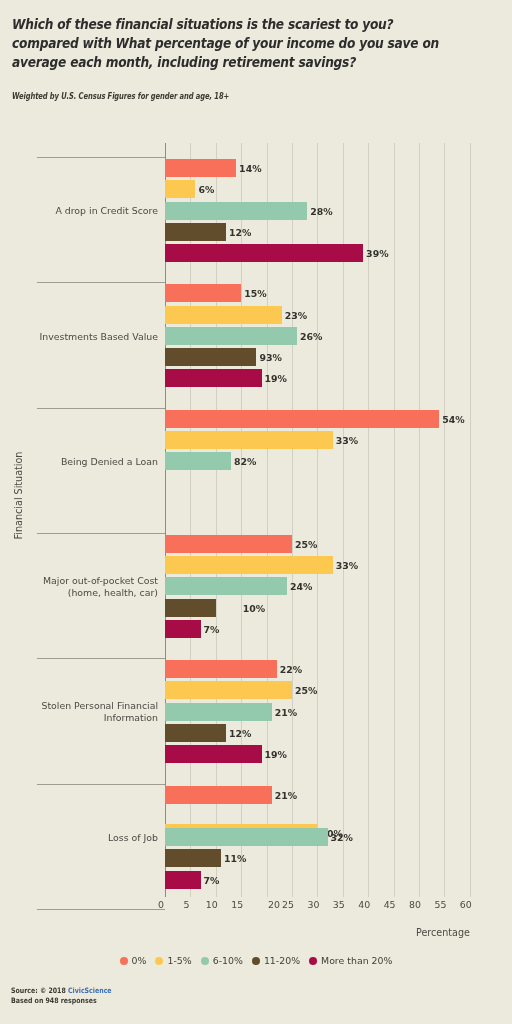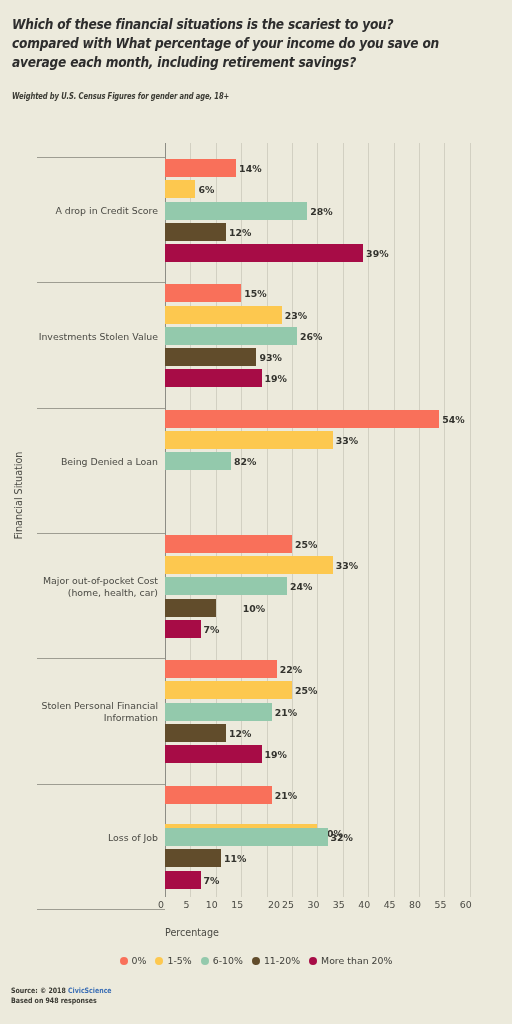--- a/index.html
+++ b/index.html
@@ -126,21 +126,21 @@
     font-size: 9.4px;
     color: #4a4a44;
     transform: translateX(-50%);
     top: 0;
   }
   #x-axis-title {
     position: absolute;
     top: 927px;
     left: 165px;
     width: 305px;
-    text-align: left;
+    text-align: right;
     font-size: 9.6px;
     color: #4a4a44;
   }
   #y-axis-title {
     position: absolute;
     left: -62px;
     top: 490px;
     width: 160px;
     text-align: center;
     font-size: 9.6px;
@@ -244,21 +244,21 @@
           <div class="bar" style="width: 60.96px; background: rgb(97, 76, 43);"></div>
           <div class="bar-value" style="left: 60.96px;">12%</div>
         </div>
         <div class="bar-row" style="top: 87.2px; width: 158px;">
           <div class="bar" style="width: 198.12px; background: rgb(167, 12, 70);"></div>
           <div class="bar-value" style="left: 198.12px;">39%</div>
         </div>
       </div>
       <div class="group" style="top: 139.3px; height: 125.3px;">
         <div class="cat-label" style="top: 48.25px;">
-          <div>Investments Stolen Value</div>
+          <div>Investments Based Value</div>
         </div>
         <div class="bar-row" style="top: 2px; width: 76.2px;">
           <div class="bar" style="width: 76.2px; background: rgb(249, 112, 90);"></div>
           <div class="bar-value" style="left: 76.2px;">15%</div>
         </div>
         <div class="bar-row" style="top: 23.3px; width: 116.84px;">
           <div class="bar" style="width: 116.84px; background: rgb(253, 200, 79);"></div>
           <div class="bar-value" style="left: 116.84px;">23%</div>
         </div>
         <div class="bar-row" style="top: 44.6px; width: 132.08px;">

